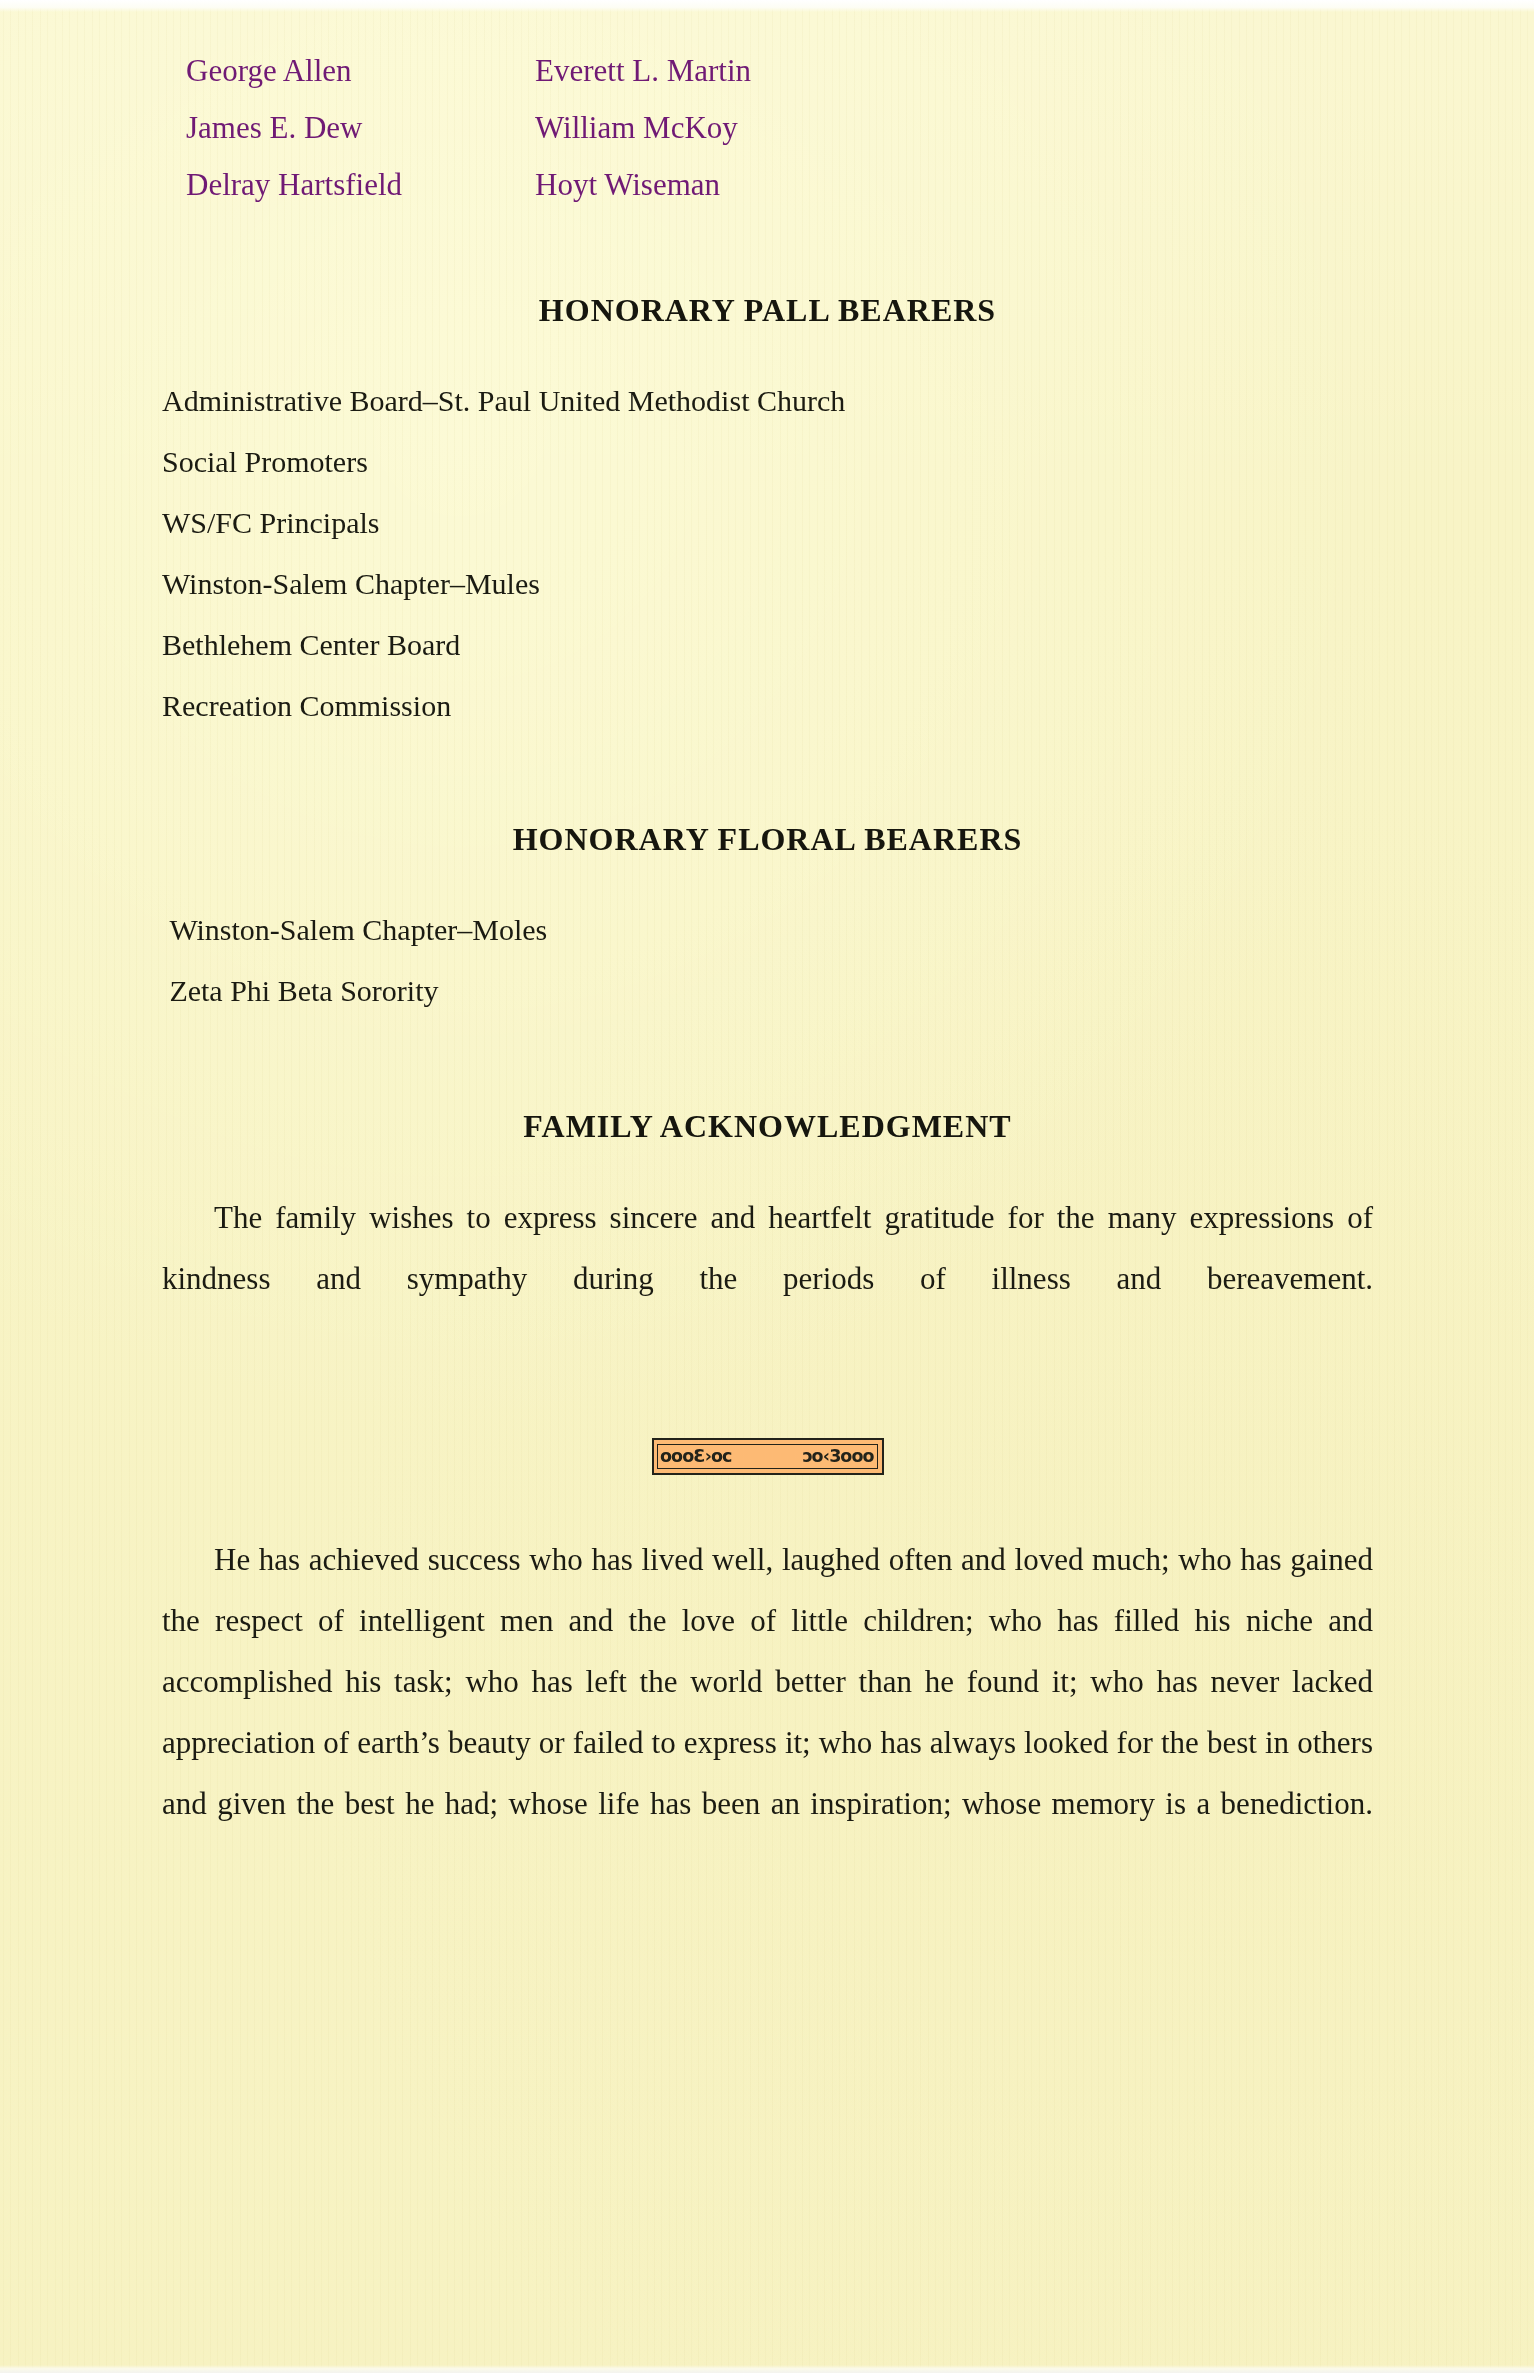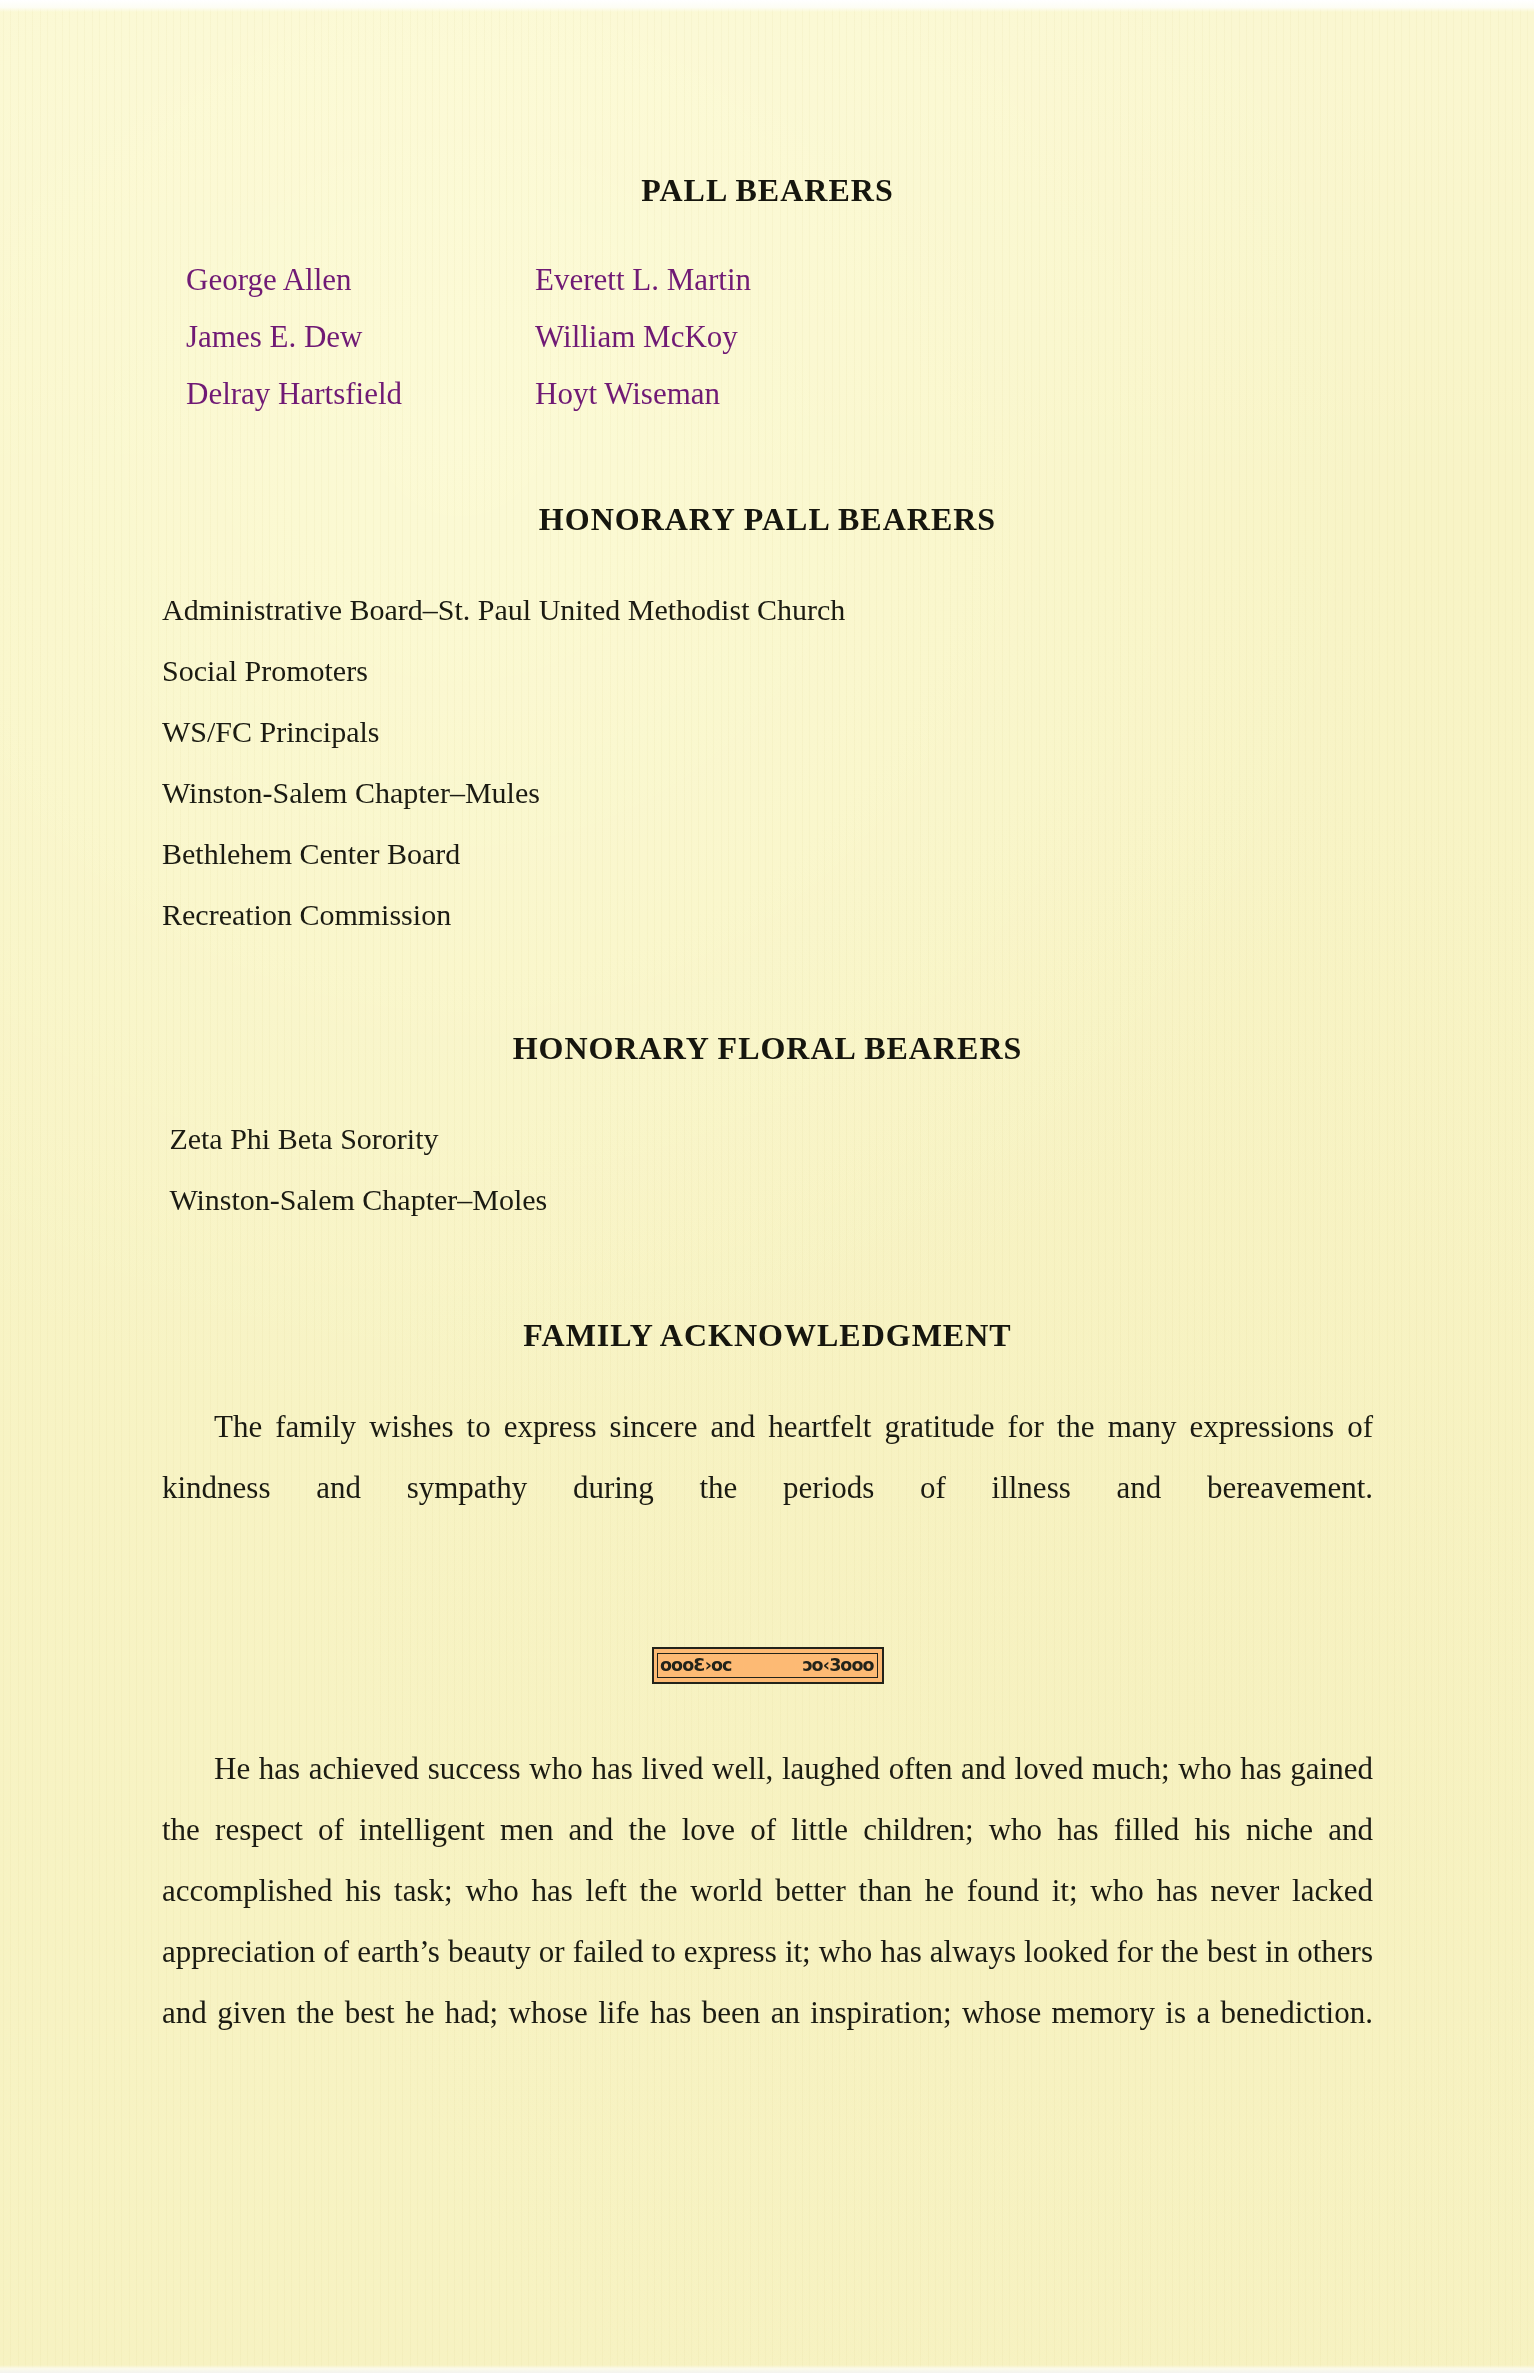--- a/index.html
+++ b/index.html
@@ -171,21 +171,20 @@
 
 <div class="page">
 
   <div class="paper-shade"></div>
   <div class="paper-texture"></div>
   <div class="edge-top"></div>
   <div class="edge-bottom"></div>
 
   <div class="content">
 
-    <div class="section-heading h-pall">PALL BEARERS</div>
 
     <div class="bearer-columns">
       <div class="bearer-col bearer-col-left">
         <div class="bearer-name">George  Allen</div>
         <div class="bearer-name">James  E.  Dew</div>
         <div class="bearer-name">Delray  Hartsfield</div>
       </div>
       <div class="bearer-col bearer-col-right">
         <div class="bearer-name">Everett  L.  Martin</div>
         <div class="bearer-name">William  McKoy</div>
@@ -200,22 +199,22 @@
       <div class="org-item">Social  Promoters</div>
       <div class="org-item">WS/FC  Principals</div>
       <div class="org-item">Winston-Salem  Chapter–Mules</div>
       <div class="org-item">Bethlehem  Center  Board</div>
       <div class="org-item">Recreation  Commission</div>
     </div>
 
     <div class="section-heading h-floral">HONORARY  FLORAL  BEARERS</div>
 
     <div class="org-list org-list-floral">
+      <div class="org-item">Winston-Salem  Chapter–Moles</div>
       <div class="org-item">Zeta  Phi  Beta  Sorority</div>
-      <div class="org-item">Winston-Salem  Chapter–Moles</div>
     </div>
 
     <div class="section-heading h-family">FAMILY  ACKNOWLEDGMENT</div>
 
     <div class="body-par indented">The family wishes to express sincere and heartfelt gratitude for the many expressions of kindness and sympathy during the periods of illness and bereavement.</div>
 
     <div class="ornament-wrap">
       <div class="ornament">
         <div class="orn-glyphs">
           <span class="orn-glyph-l">oooƐ›oc</span>

